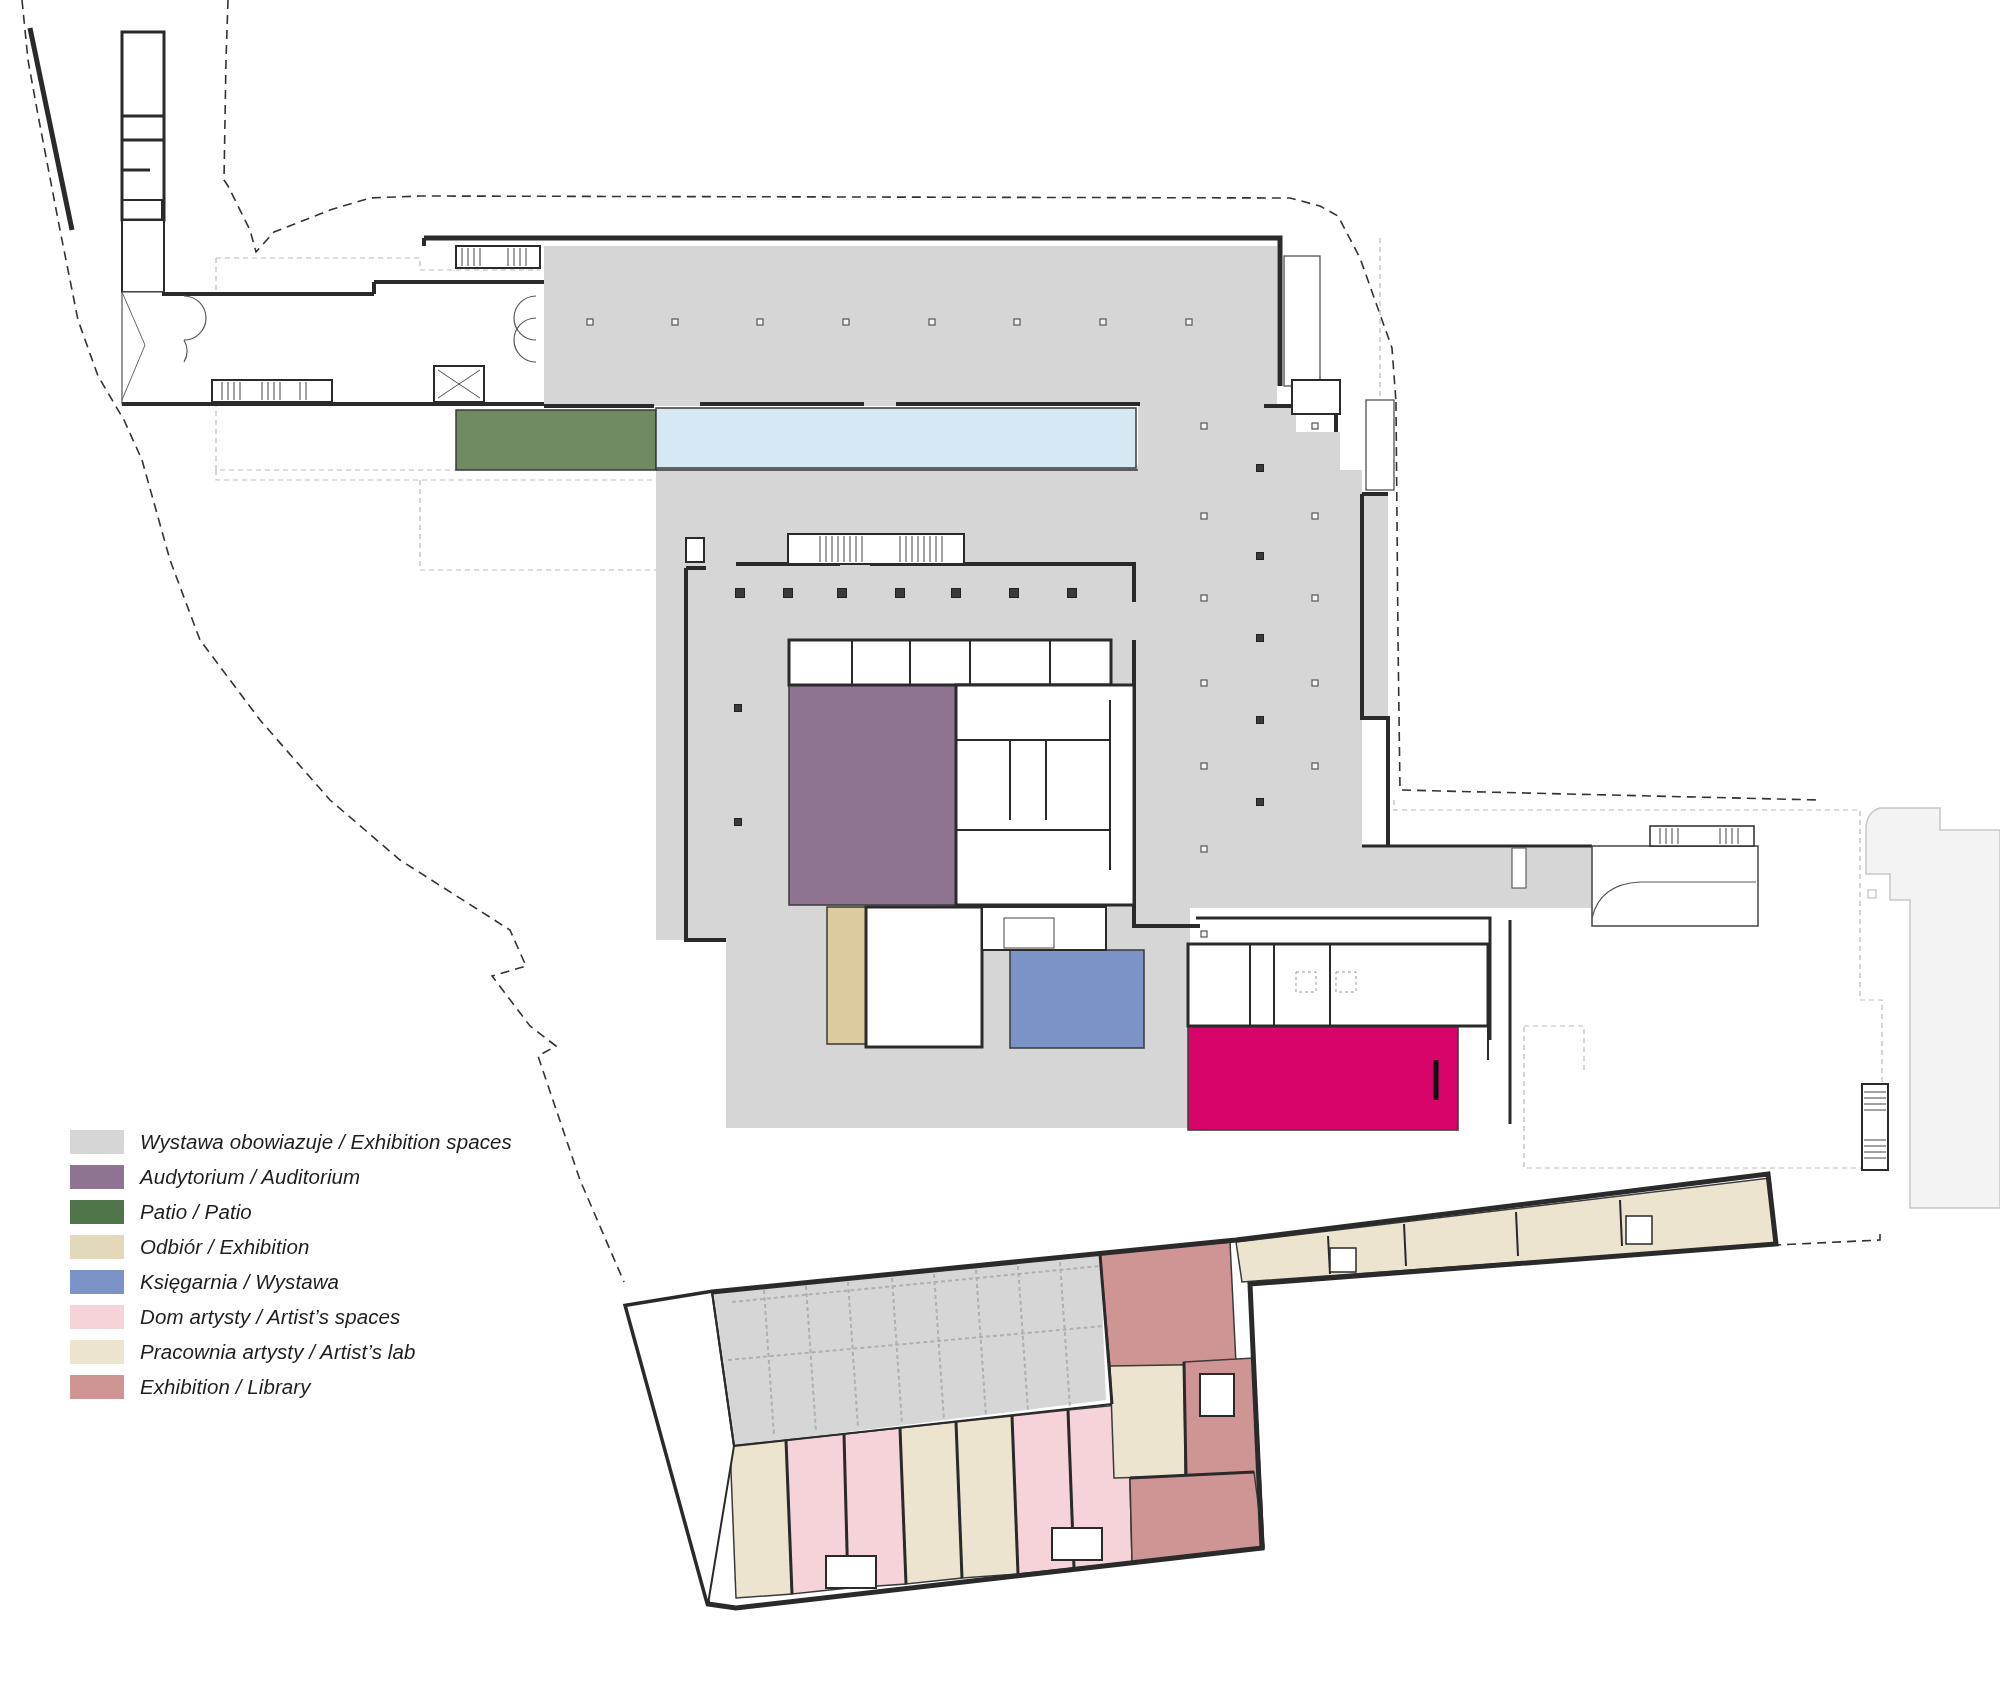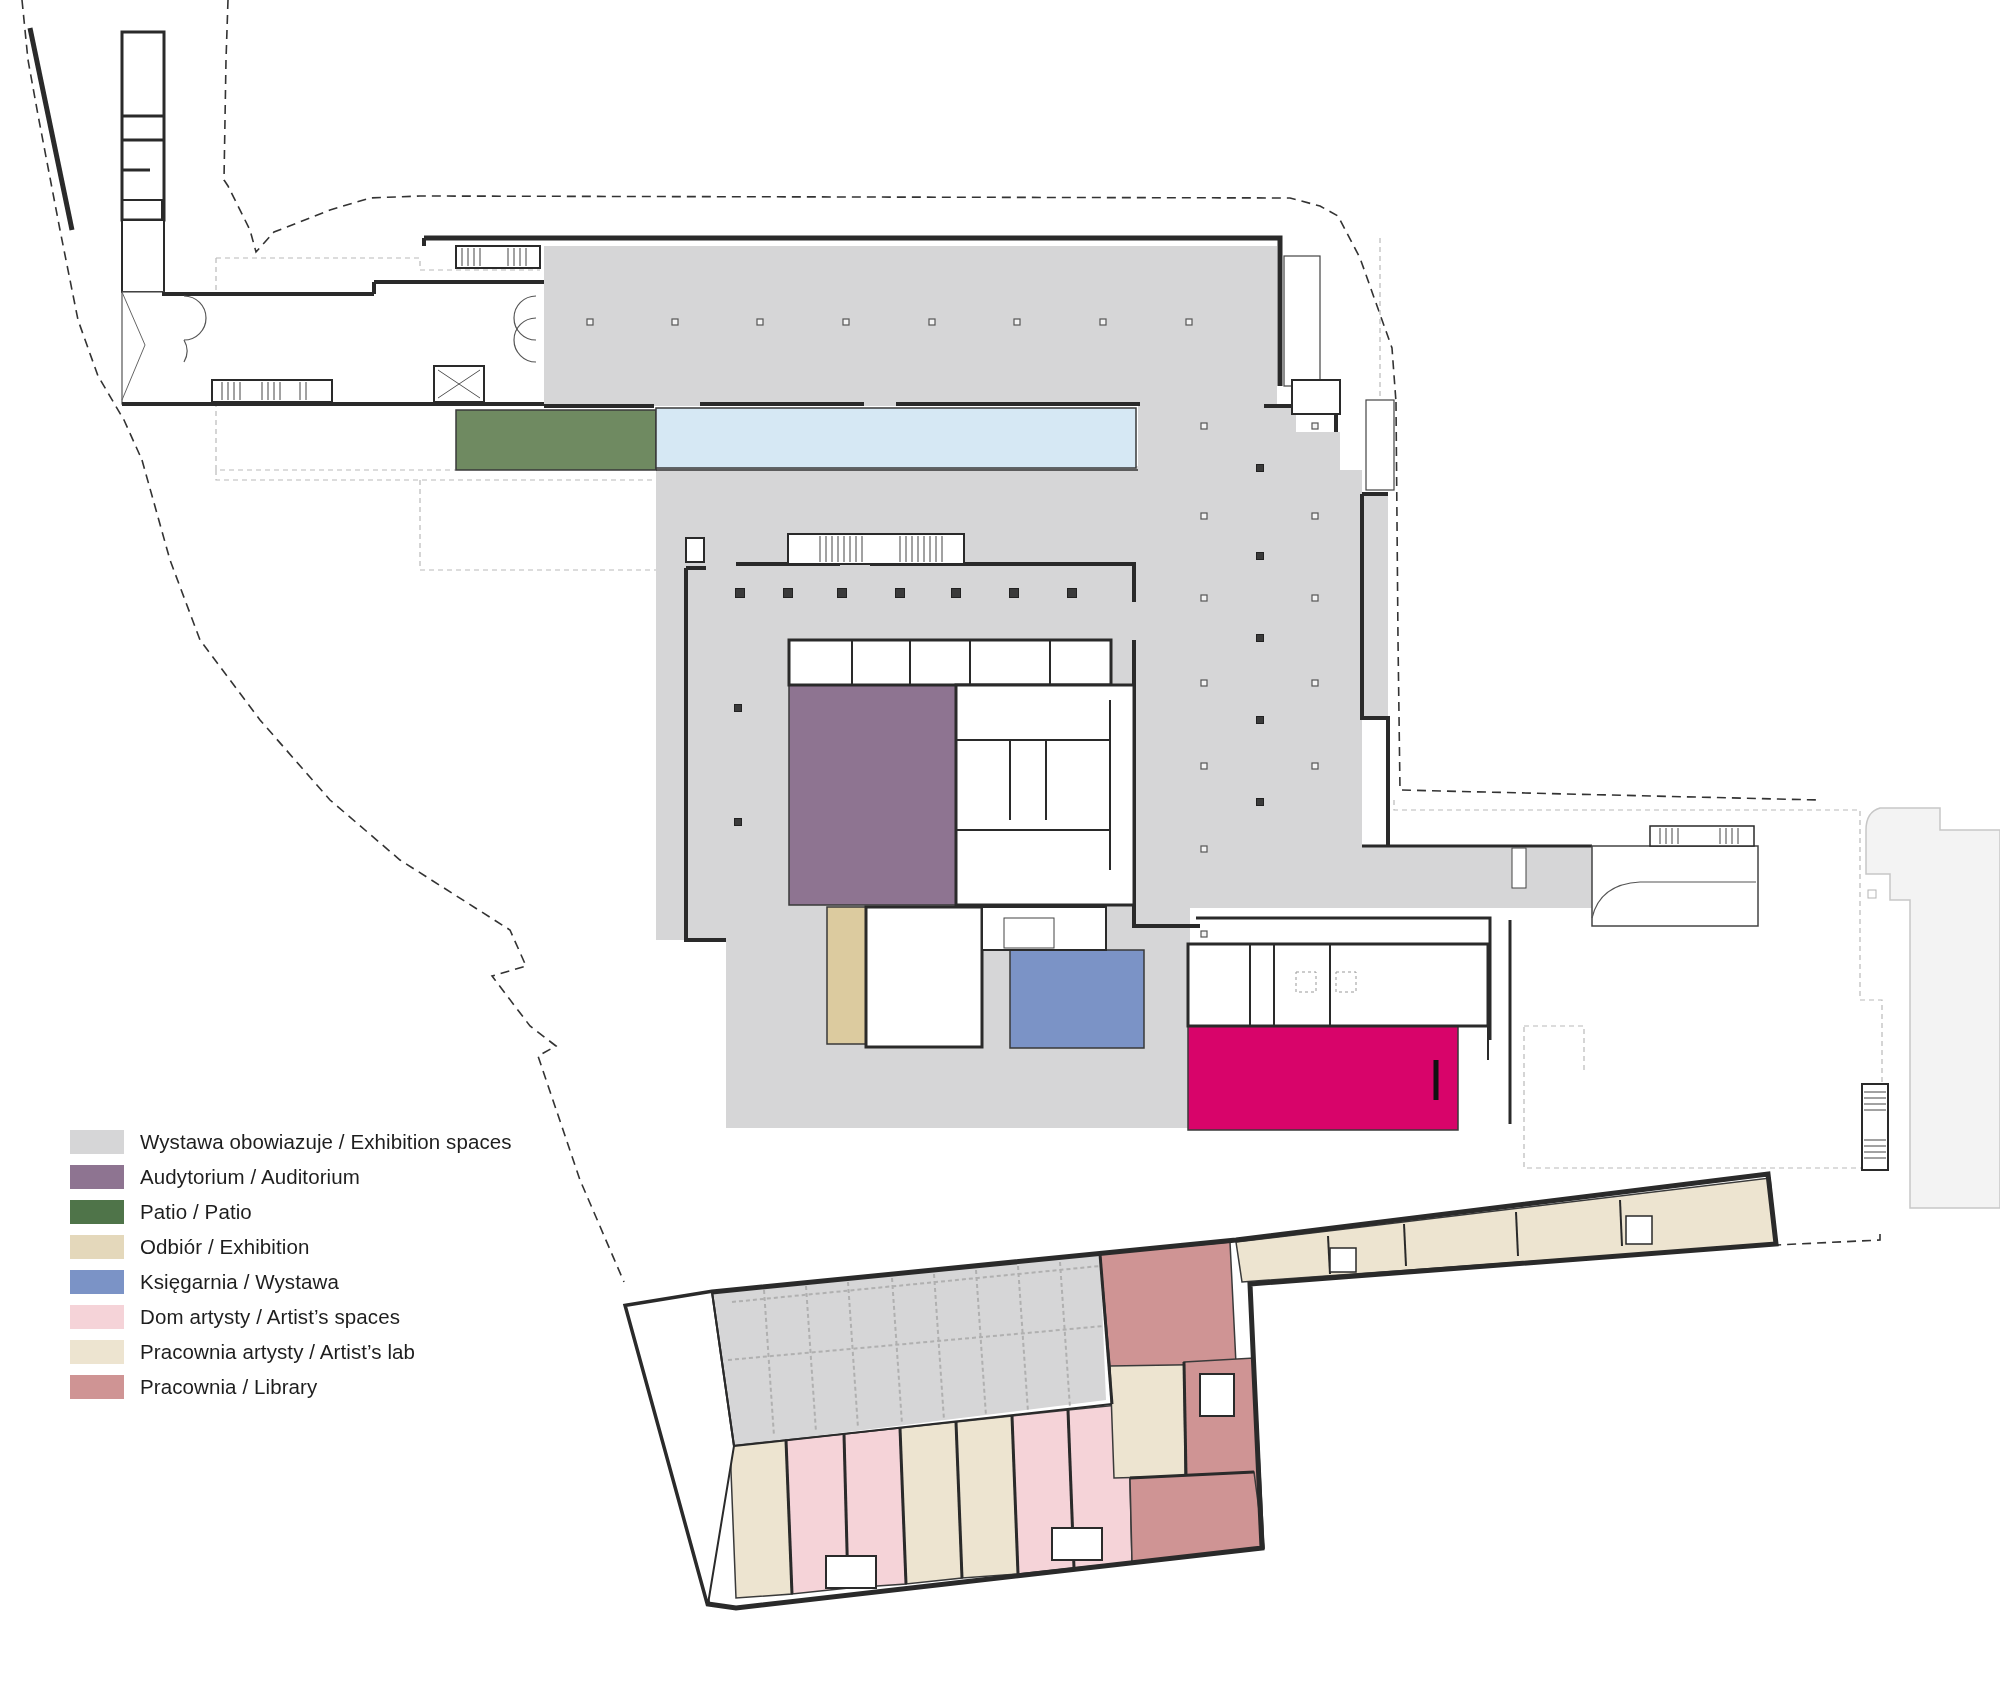--- a/index.html
+++ b/index.html
@@ -1,20 +1,20 @@
 <!DOCTYPE html>
 <html><head>
   <meta charset="utf-8">
   <style>
     html, body { margin: 0; padding: 0; background: #ffffff; }
     body { width: 2000px; height: 1703px; position: relative; overflow: hidden;
            font-family: "Liberation Sans", sans-serif; }
     #plan { position: absolute; left: 0; top: 0; width: 2000px; height: 1703px; }
     .legend { position: absolute; left: 70px; top: 1124px; width: 560px; }
-    .legend-item { display: flex; align-items: center; height: 35px; }
+    .legend-item { display: flex; align-items: center; height: 35px; font-style: italic; }
     .legend-swatch { width: 54px; height: 24px; box-sizing: border-box; flex: 0 0 54px; }
     .legend-label { margin-left: 16px; font-size: 20.5px; color: #1e1e1e; letter-spacing: 0.1px;
                     font-family: "Liberation Sans", sans-serif; white-space: nowrap; }
     .wall { stroke: #2a2a2a; fill: none; }
     .thin { stroke: #555; stroke-width: 1.2; fill: none; }
     .dash { stroke: #333; stroke-width: 1.6; fill: none; stroke-dasharray: 9 6; }
     .dash-light { stroke: #b9b9b9; stroke-width: 1.2; fill: none; stroke-dasharray: 5 4; }
     .col { fill: #f4f4f4; stroke: #555; stroke-width: 1.2; }
     .pier { fill: #3a3a3a; stroke: #222; stroke-width: 1; }
   </style>
@@ -345,15 +345,15 @@
   <div class="legend-item">
     <div class="legend-swatch" style="background: rgb(245, 211, 216); border: 0px;"></div>
     <span class="legend-label">Dom artysty / Artist’s spaces</span>
   </div>
   <div class="legend-item">
     <div class="legend-swatch" style="background: rgb(237, 228, 208); border: 0px;"></div>
     <span class="legend-label">Pracownia artysty / Artist’s lab</span>
   </div>
   <div class="legend-item">
     <div class="legend-swatch" style="background: rgb(207, 148, 148); border: 0px;"></div>
-    <span class="legend-label">Pracownia / Library</span>
+    <span class="legend-label">Exhibition / Library</span>
   </div>
 </div>
 
 </body></html>

